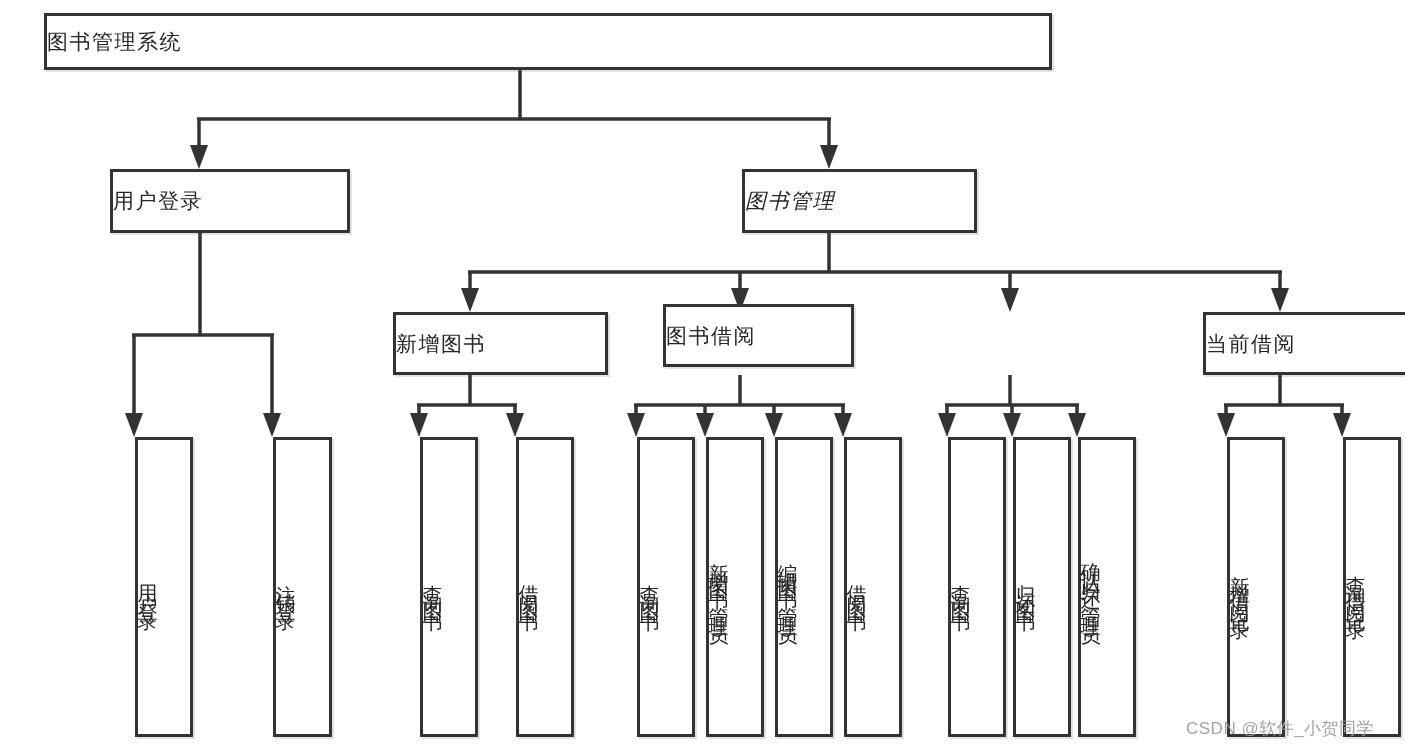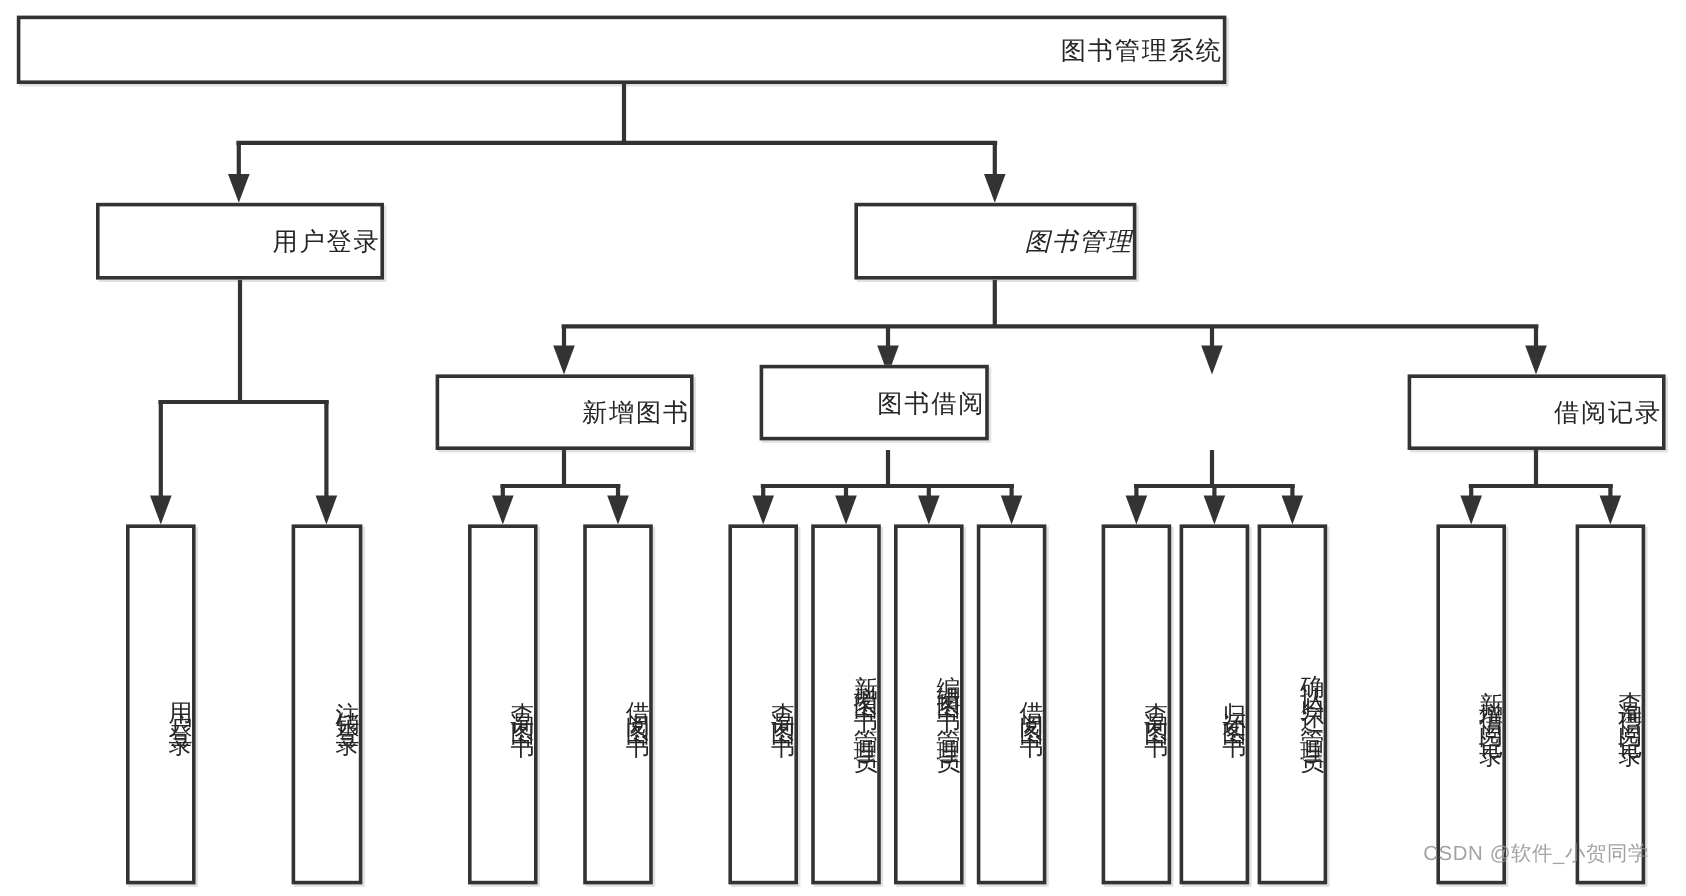--- a/index.html
+++ b/index.html
@@ -29,41 +29,42 @@
   .wires polygon {
     fill: #333333;
   }
   .box {
     position: absolute;
     box-sizing: border-box;
     border: 3px solid #333333;
     background: #ffffff;
     display: flex;
     align-items: center;
-    justify-content: flex-end;
+    justify-content: flex-start;
     box-shadow: 2px 2px 0 rgba(90,90,90,0.18);
+    margin-left: 30px;
   }
   .lbl {
     font-size: 21px;
     color: #262626;
     letter-spacing: 1.5px;
     white-space: nowrap;
   }
   .vlbl {
     writing-mode: vertical-rl;
     text-orientation: mixed;
     font-size: 20px;
     letter-spacing: 9px;
     line-height: 1;
     color: #262626;
   }
   .watermark {
     position: absolute;
     left: 1186px;
-    top: 700px;
+    top: 717px;
     font-size: 17px;
     color: #9b9b9b;
     opacity: 0.92;
     z-index: 5;
     white-space: nowrap;
     letter-spacing: 0.5px;
   }
 </style>
 </head>
 <body>
@@ -157,21 +158,21 @@
     <span class="lbl">图书管理</span>
   </div>
 
   <div class="box" style="left:363px; top:312px; width:215px; height:63px;">
     <span class="lbl">新增图书</span>
   </div>
   <div class="box" style="left:633px; top:304px; width:191px; height:63px;">
     <span class="lbl">图书借阅</span>
   </div>
   <div class="box" style="left:1173px; top:312px; width:215px; height:63px;">
-    <span class="lbl">借阅记录</span>
+    <span class="lbl">当前借阅</span>
   </div>
 
   <div class="box" style="left:105px; top:437px; width:58px; height:300px;">
     <span class="vlbl">用户登录</span>
   </div>
   <div class="box" style="left:243px; top:437px; width:59px; height:300px;">
     <span class="vlbl">注销登录</span>
   </div>
 
   <div class="box" style="left:390px; top:437px; width:58px; height:300px;">

